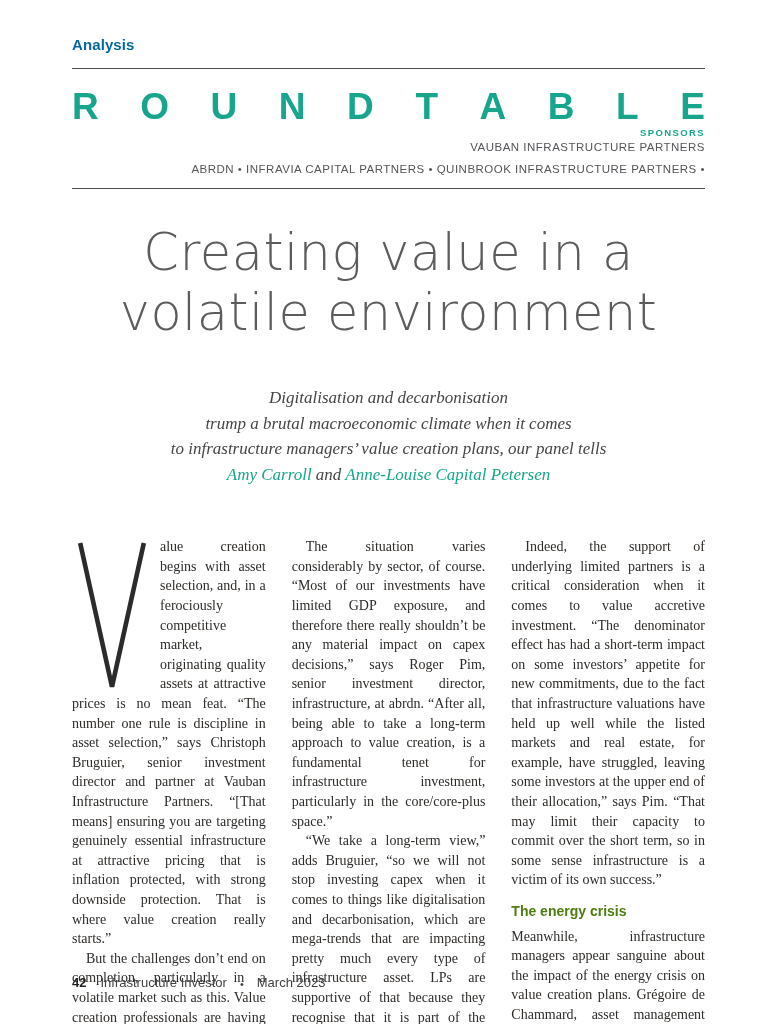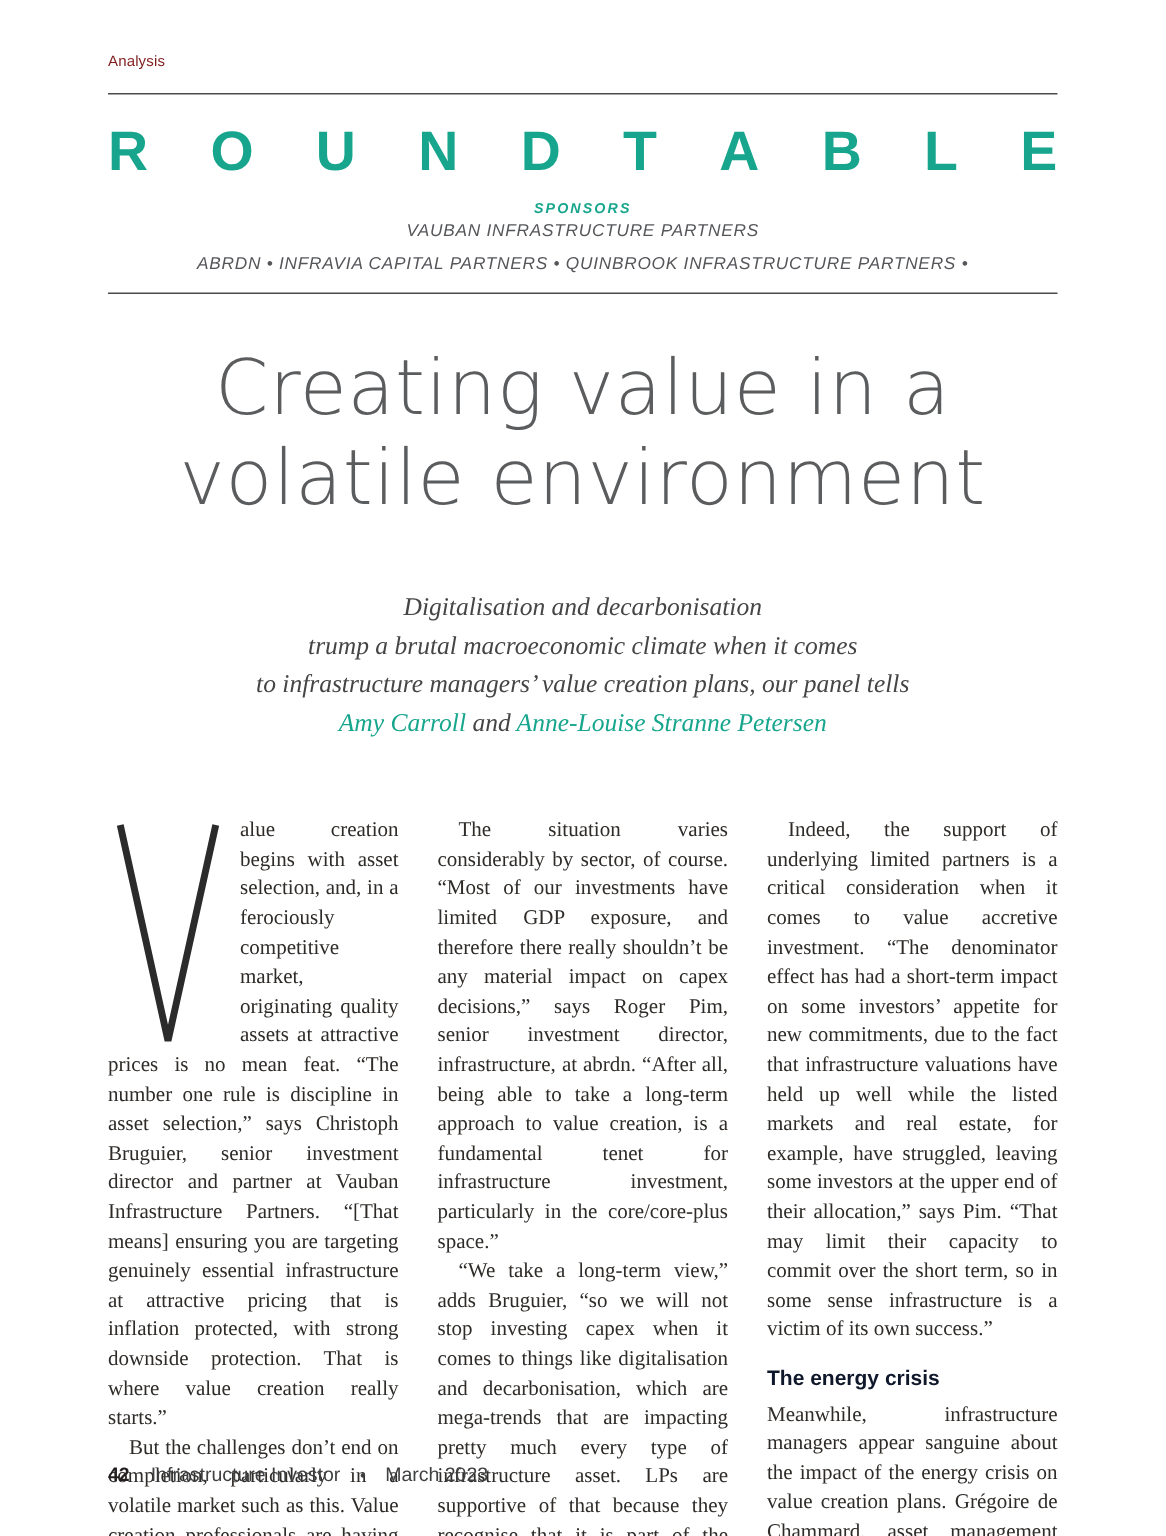--- a/index.html
+++ b/index.html
@@ -8,36 +8,36 @@
     width: 777px; height: 1024px;
     position: relative;
     font-family: "Liberation Sans", sans-serif;
     color: #2e2b28;
     overflow: hidden;
   }
   .page { padding: 36px 72px 0 72px; }
 
   
   .kicker {
-    font-size: 10px; font-weight: normal; color: #7f1d1d;
+    font-size: 15px; font-weight: bold; color: #0369a1;
     letter-spacing: 0.1px;
   }
   .rule {
     border: none; border-top: 1px solid #4a4a4a;
     height: 0; width: 100%;
   }
   .rule-top { margin-top: 15px; }
   .banner {
     margin-top: 19px;
     display: flex; justify-content: space-between; align-items: baseline;
     color: #17a68d; font-weight: bold; font-size: 37px;
     line-height: 1;
     font-family: "Liberation Sans", sans-serif;
   }
-  .sponsors { text-align: center; margin-top: 15px; font-style: italic; }
+  .sponsors { text-align: right; margin-top: 2px; }
   .sponsors-label {
     color: #17a68d; font-size: 9.5px; font-weight: bold;
     letter-spacing: 1.4px;
   }
   .sponsors-line {
     color: #55565a; font-size: 11.5px; letter-spacing: 0.5px;
     line-height: 1.65; margin-top: 3px;
   }
   .rule-bottom { margin-top: 9px; }
 
@@ -84,21 +84,21 @@
     margin: 4px 8px 0 0;
     position: relative;
   }
   .dropcap-box svg { display: block; width: 100%; height: 100%; }
   .sr {
     position: absolute; width: 1px; height: 1px;
     overflow: hidden; clip: rect(0 0 0 0); white-space: nowrap;
   }
   .subhead {
     font-family: "Liberation Sans", sans-serif;
-    font-size: 14px; font-weight: bold; color: #0f172a;
+    font-size: 14px; font-weight: bold; color: #4d7c0f;
     margin: 12px 0 5px 0;
     text-align: left;
   }
 
   
   .footer {
     position: absolute; left: 72px; bottom: 34px;
     display: flex; align-items: flex-end;
     font-size: 13px; color: #3f4041;
   }
@@ -135,21 +135,21 @@
 
   <h1 class="title">
     <span>Creating value in a</span><br>
     <span>volatile environment</span>
   </h1>
 
   <div class="standfirst">
     <span>Digitalisation and decarbonisation</span><br>
     <span>trump a brutal macroeconomic climate when it comes</span><br>
     <span>to infrastructure managers’ value creation plans, our panel tells</span><br>
-    <span class="author">Amy Carroll</span><span> and </span><span class="author">Anne-Louise Stranne Petersen</span>
+    <span class="author">Amy Carroll</span><span> and </span><span class="author">Anne-Louise Capital Petersen</span>
   </div>
 
   <div class="article">
 
     <div class="col">
       <p>
         <span class="dropcap-box">
           <svg viewBox="0 0 68 148">
             <path d="M3 2 L34 142 L65 2" fill="none" stroke="#2b2b2b" stroke-width="4.5" stroke-linejoin="miter"></path>
           </svg>

